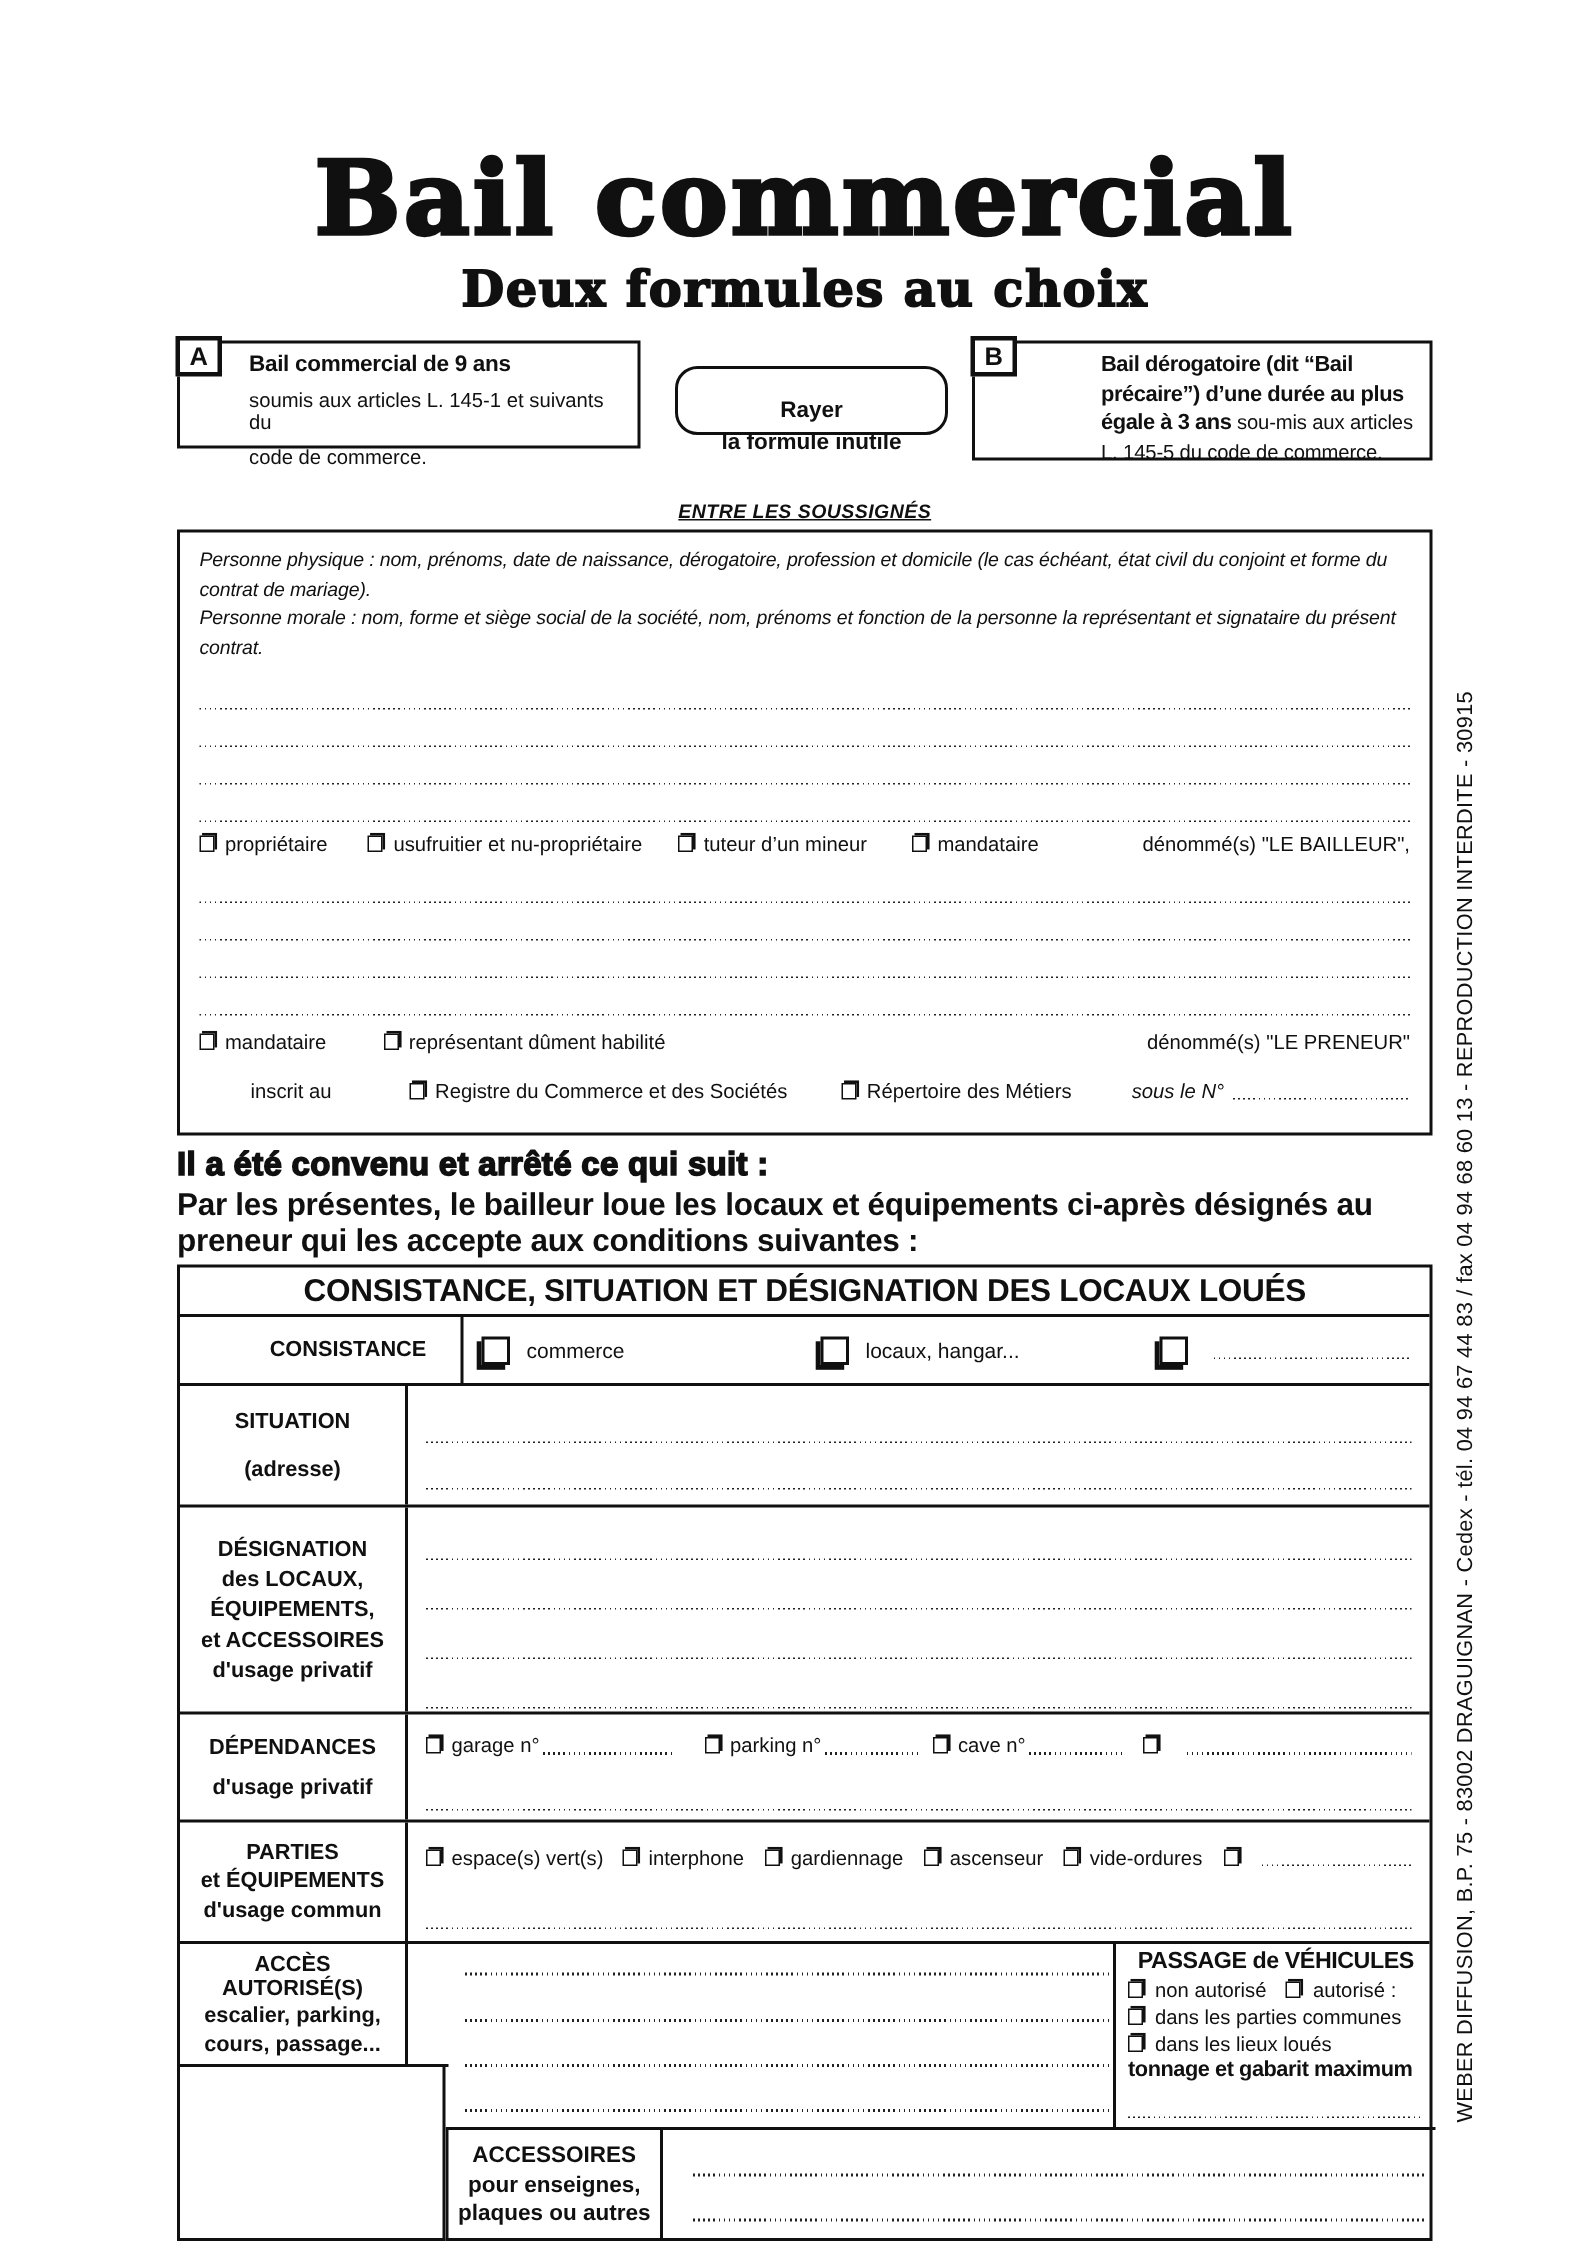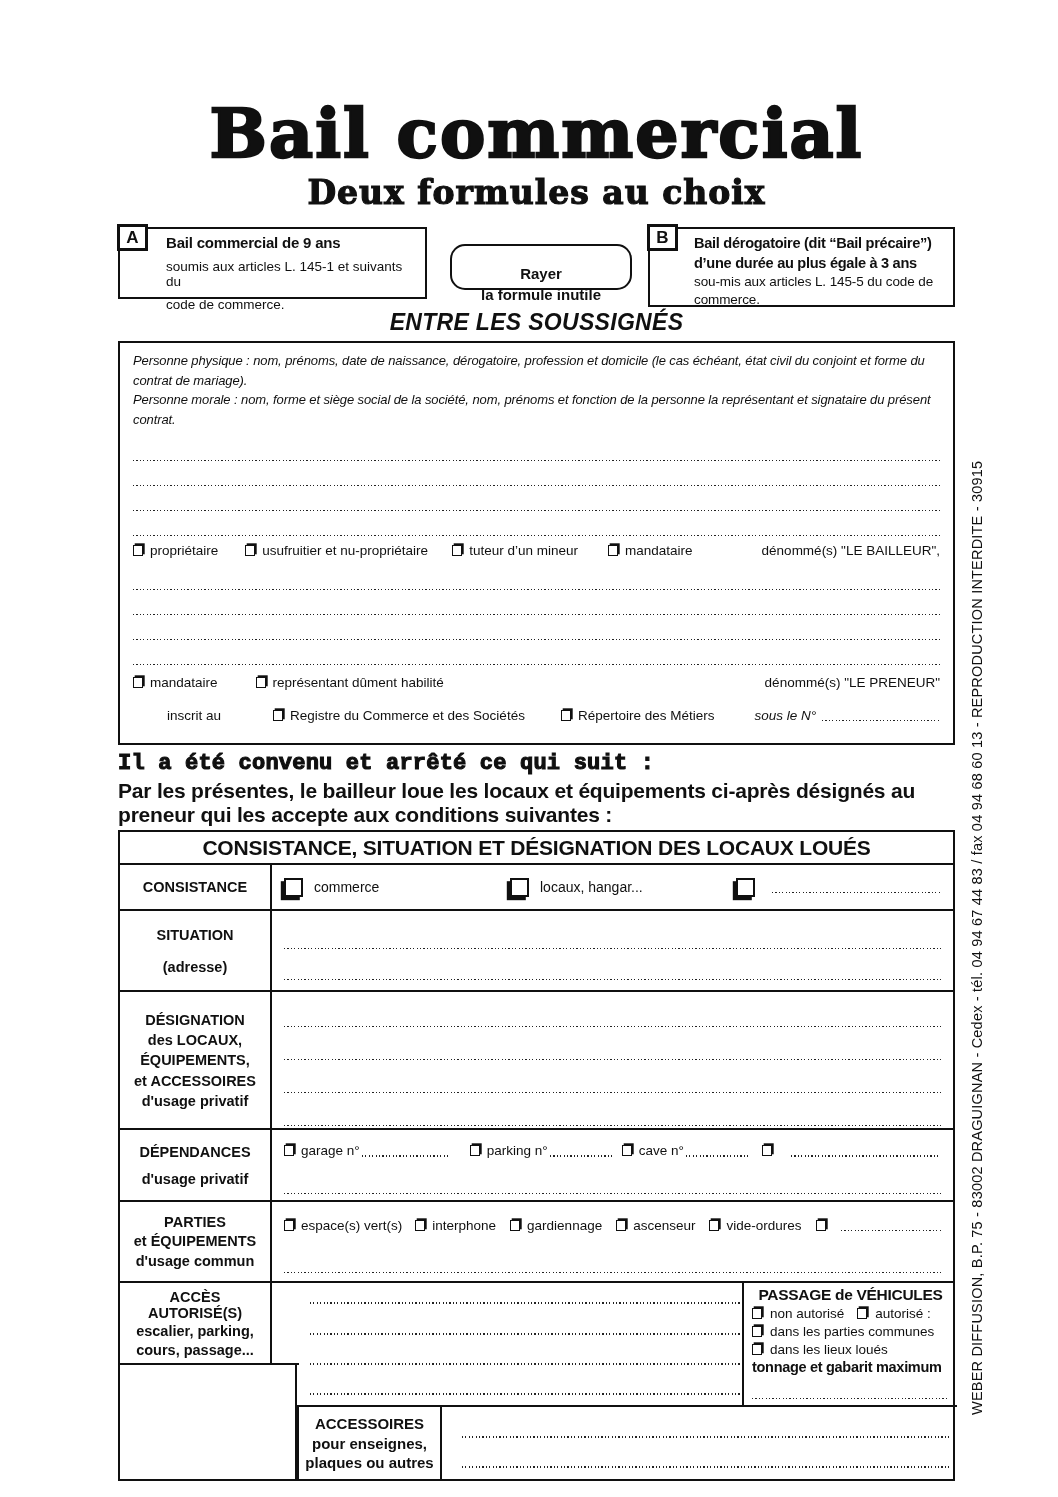--- a/index.html
+++ b/index.html
@@ -28,62 +28,62 @@
   .optbox { border:2.5px solid #101010; position:relative; background:#fff; }
   .optbox.a { width:309px; height:72px; padding:5px 6px 6px 46px; }
   .optbox.b { width:307px; height:80px; margin-left:auto; padding:5px 8px 5px 44px; }
   .optletter {
     position:absolute; top:-5px; left:-3px; width:31px; height:27px;
     border:3px solid #101010; background:#fff; font-weight:bold; font-size:17px;
     text-align:center; line-height:21px;
   }
   .opt-title { font-weight:bold; font-size:15px; letter-spacing:-0.2px; }
   .optbox.a .bodyline { font-size:13.5px; margin-top:8px; }
-  .optbox.b .btext { font-size:13.5px; line-height:1.33; letter-spacing:-0.1px; }
+  .optbox.b .btext { font-size:13.5px; line-height:1.33; letter-spacing:-0.1px;margin-left:40px; }
   .optbox.b .btext b { font-size:14.6px; letter-spacing:-0.3px; }
   .pill {
     border:2.5px solid #101010; border-radius:15px; width:182px; height:46px;
     margin-left:23px; margin-top:17px; text-align:center; font-weight:bold;
     font-size:15px; padding-top:17px; line-height:1.4;
   }
 
   
-  .entre { text-align:center; font-weight:bold; font-style:italic; font-size:23px; margin-top:2px; letter-spacing:0.3px; }
+  .entre { text-align:center; font-weight:bold; font-style:italic; font-size:13px; margin-top:26px; letter-spacing:0.3px;text-decoration:underline; }
   .pbox { border:2.5px solid #101010; margin-top:5px; padding:8px 13px 12px; }
   .pintro { font-style:italic; font-size:13px; line-height:1.5; letter-spacing:-0.1px; }
   .dl { background:repeating-linear-gradient(to right,#222 0 1.1px,transparent 1.1px 3.4px) left bottom / 100% 1.4px no-repeat; }
   .pbox .dl { height:25px; }
   .chkrow { display:flex; align-items:center; font-size:13.5px; height:29px; white-space:nowrap; }
   .cb {
     display:inline-block; flex:none; width:10px; height:11px;
     border:1.6px solid #101010; background:#fff;
     box-shadow:1.7px -1.7px 0 0 #101010; margin-right:7px;
   }
   .grp { display:flex; align-items:center; }
   .suffix { margin-left:auto; }
   .ital { font-style:italic; }
   .dlf { flex:1; height:1.4px; background:repeating-linear-gradient(to right,#222 0 1.1px,transparent 1.1px 3.4px); position:relative; top:5px; margin-left:6px; }
 
   
-  .convenu { font-size:22px; font-weight:bold; margin-top:6px; letter-spacing:0.2px;font-family:Liberation Mono, monospace; -webkit-text-stroke:1.1px #101010; }
+  .convenu { font-size:22px; font-weight:bold; margin-top:6px; letter-spacing:0.2px; -webkit-text-stroke:1.1px #101010; }
   .parles { font-size:21px; font-weight:bold; margin:3px 0 3px; letter-spacing:-0.2px; }
 
   
   .maintable { border:2.5px solid #101010; }
   .thead { height:33px; border-bottom:2px solid #101010; text-align:center; font-weight:bold; font-size:21px; line-height:31px; letter-spacing:-0.2px; }
   .trow { display:flex; border-top:2px solid #101010; }
   .trow.first { border-top:0; }
   .tlabel {
     width:152px; flex:none; border-right:2px solid #101010;
     display:flex; flex-direction:column; align-items:center; justify-content:space-around;
     text-align:center; font-weight:bold; font-size:14.5px; line-height:1.25; padding:8px 2px;
   }
   .tcell { flex:1; padding:0 12px; min-width:0; }
 
-  .r-consistance { height:44px; }
+  .r-consistance { height:44px;padding-left:37px; }
   .r-consistance .tcell { display:flex; align-items:center; }
   .cbb { width:19px; height:19px; border:2.3px solid #101010; background:#fff; box-shadow:-3.2px 3.2px 0 0 #101010; flex:none; margin-right:11px; }
   .citem { display:flex; align-items:center; font-size:14px; }
   .citem.w { width:226px; flex:none; }
   .citem.fill { flex:1; }
 
   .r-situation { height:81px; }
   .r-situation .tcell { padding-top:7px; }
   .r-situation .dl { height:31px; }
 

